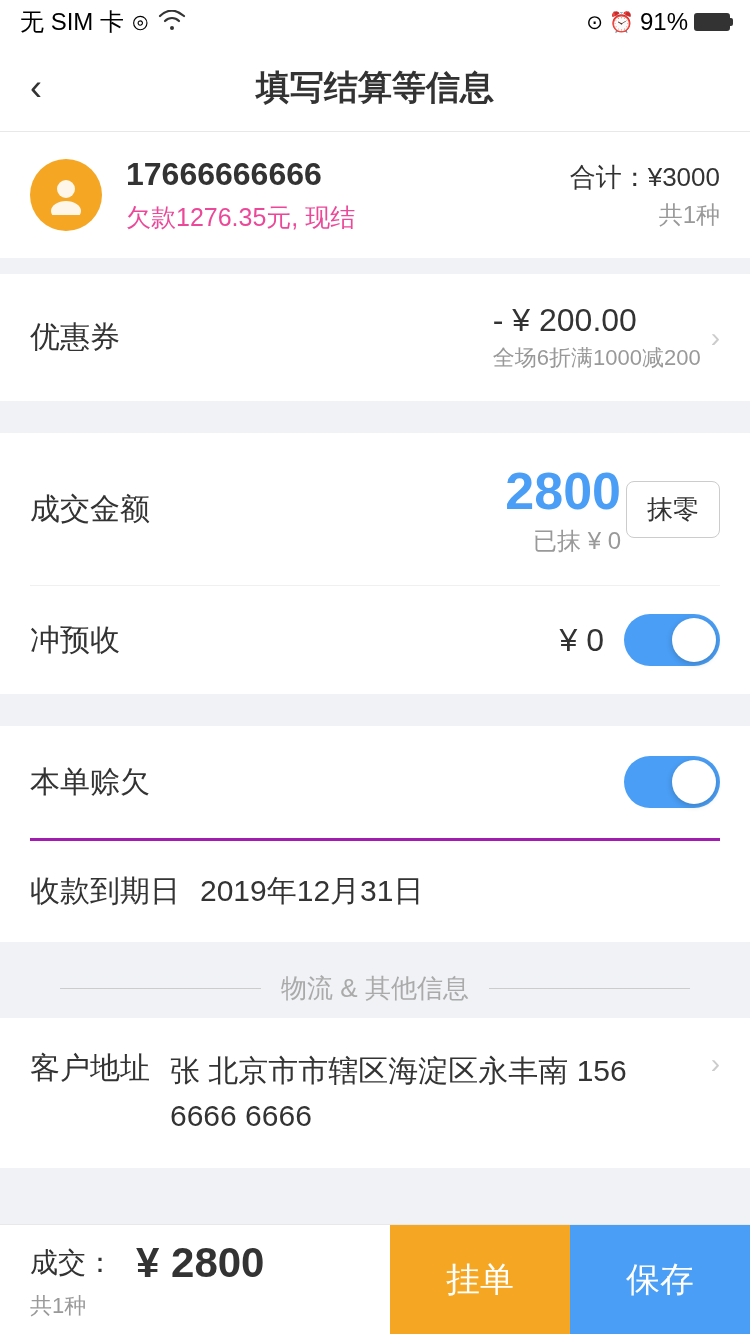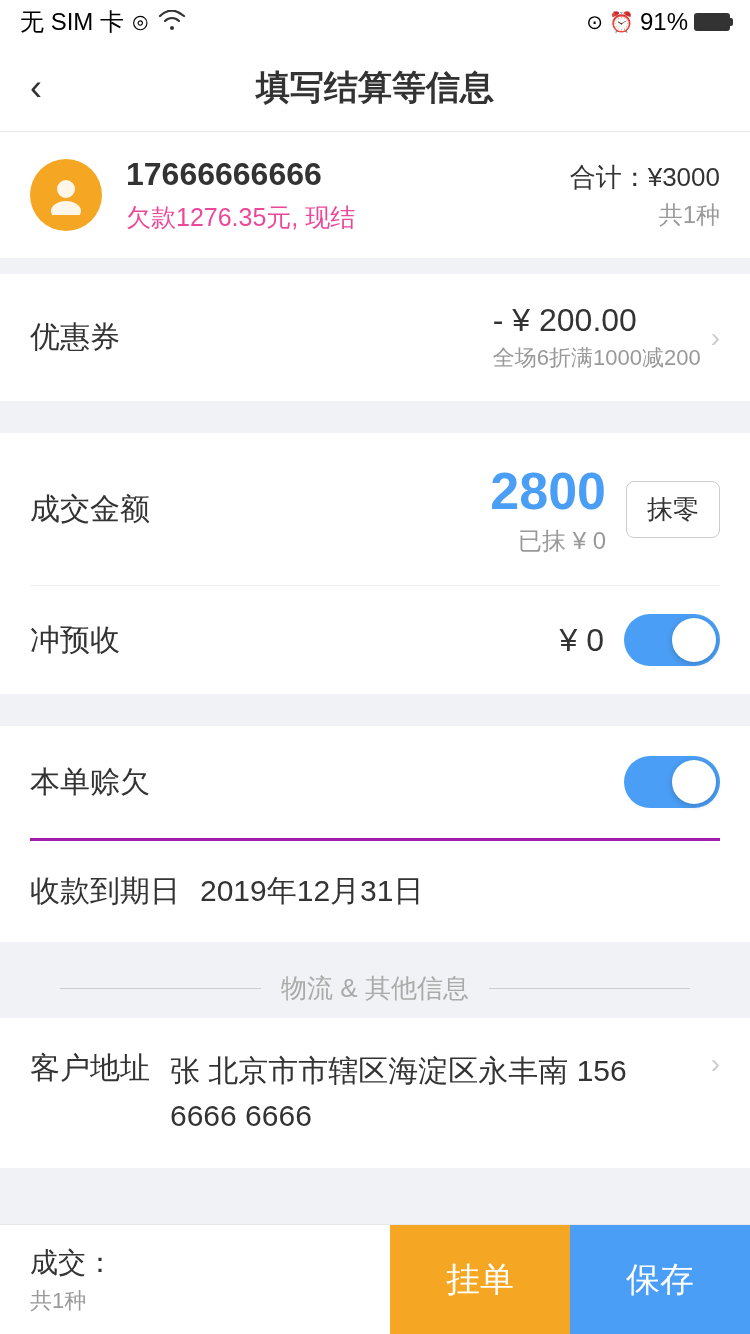--- a/index.html
+++ b/index.html
@@ -138,21 +138,21 @@
     }
     .amount-row {
       display: flex;
       align-items: center;
       justify-content: space-between;
       padding: 28px 0;
       border-bottom: 1px solid #f0f0f0;
     }
     .amount-row:last-child { border-bottom: none; }
     .row-label { font-size: 30px; color: #333; }
-    .row-right { display: flex; align-items: center; gap: 20px; }
+    .row-right { display: flex; align-items: center; gap: 5px; }
     .amount-value { font-size: 52px; font-weight: 600; color: #4a9ef5; }
     .amount-sub { font-size: 24px; color: #999; text-align: right; margin-top: 4px; }
     .round-btn {
       border: 1px solid #ccc;
       border-radius: 8px;
       padding: 10px 20px;
       font-size: 26px;
       color: #333;
       background: #fff;
       cursor: pointer;
@@ -408,18 +408,19 @@
   </div>
 
   <div class="gray-footer"></div>
 
 </div>
 
 <div class="bottom-area">
   <div class="bottom-info">
     <div class="bottom-deal">
       <span>成交：</span>
+      <span class="bottom-deal-amount">¥ 2800</span>
     </div>
     <div class="bottom-count">共1种</div>
   </div>
   <div class="bottom-btn btn-hold">挂单</div>
   <div class="bottom-btn btn-save">保存</div>
 </div>
 
 </body></html>

